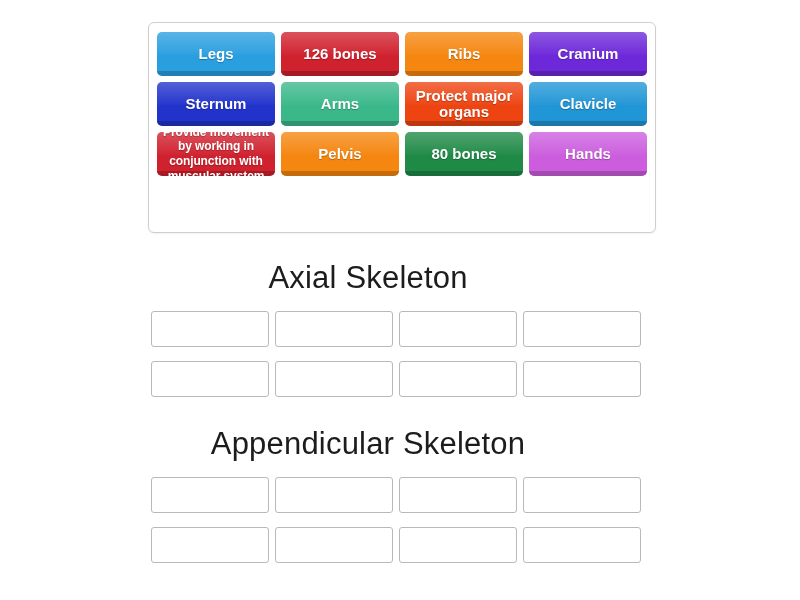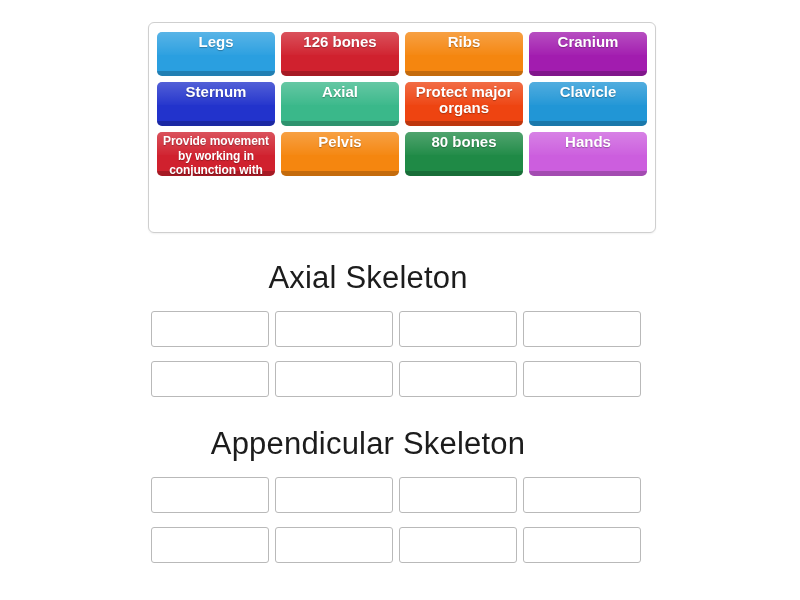--- a/index.html
+++ b/index.html
@@ -40,20 +40,21 @@
     align-content: flex-start;
     gap: 0px;
   }
 
   .tile {
     width: 118px;
     height: 44px;
     margin: 3px 3px;
     border-radius: 5px;
     display: flex;
+    align-items: center;
     justify-content: center;
     text-align: center;
     color: #ffffff;
     font-weight: bold;
     font-size: 15px;
     line-height: 1.08;
     padding: 2px 4px;
     cursor: move;
     user-select: none;
     text-shadow: 0 1px 1px rgba(0,0,0,0.28);
@@ -125,28 +126,28 @@
     <div class="tray-grid" id="tray-grid">
         <div class="tile" style="background: rgb(42, 159, 224);">
           <span>Legs</span>
         </div>
         <div class="tile" style="background: rgb(208, 33, 46);">
           <span>126 bones</span>
         </div>
         <div class="tile" style="background: rgb(245, 134, 15);">
           <span>Ribs</span>
         </div>
-        <div class="tile" style="background: #a21caf;">
+        <div class="tile" style="background: #6d28d9;">
           <span>Cranium</span>
         </div>
         <div class="tile" style="background: rgb(34, 51, 204);">
           <span>Sternum</span>
         </div>
         <div class="tile" style="background: rgb(58, 184, 138);">
-          <span>Axial</span>
+          <span>Arms</span>
         </div>
         <div class="tile" style="background: rgb(238, 68, 17);">
           <span>Protect major organs</span>
         </div>
         <div class="tile" style="background: rgb(33, 150, 214);">
           <span>Clavicle</span>
         </div>
         <div class="tile tiny" style="background: rgb(208, 33, 46);">
           <span>Provide movement by working in conjunction with muscular system</span>
         </div>

